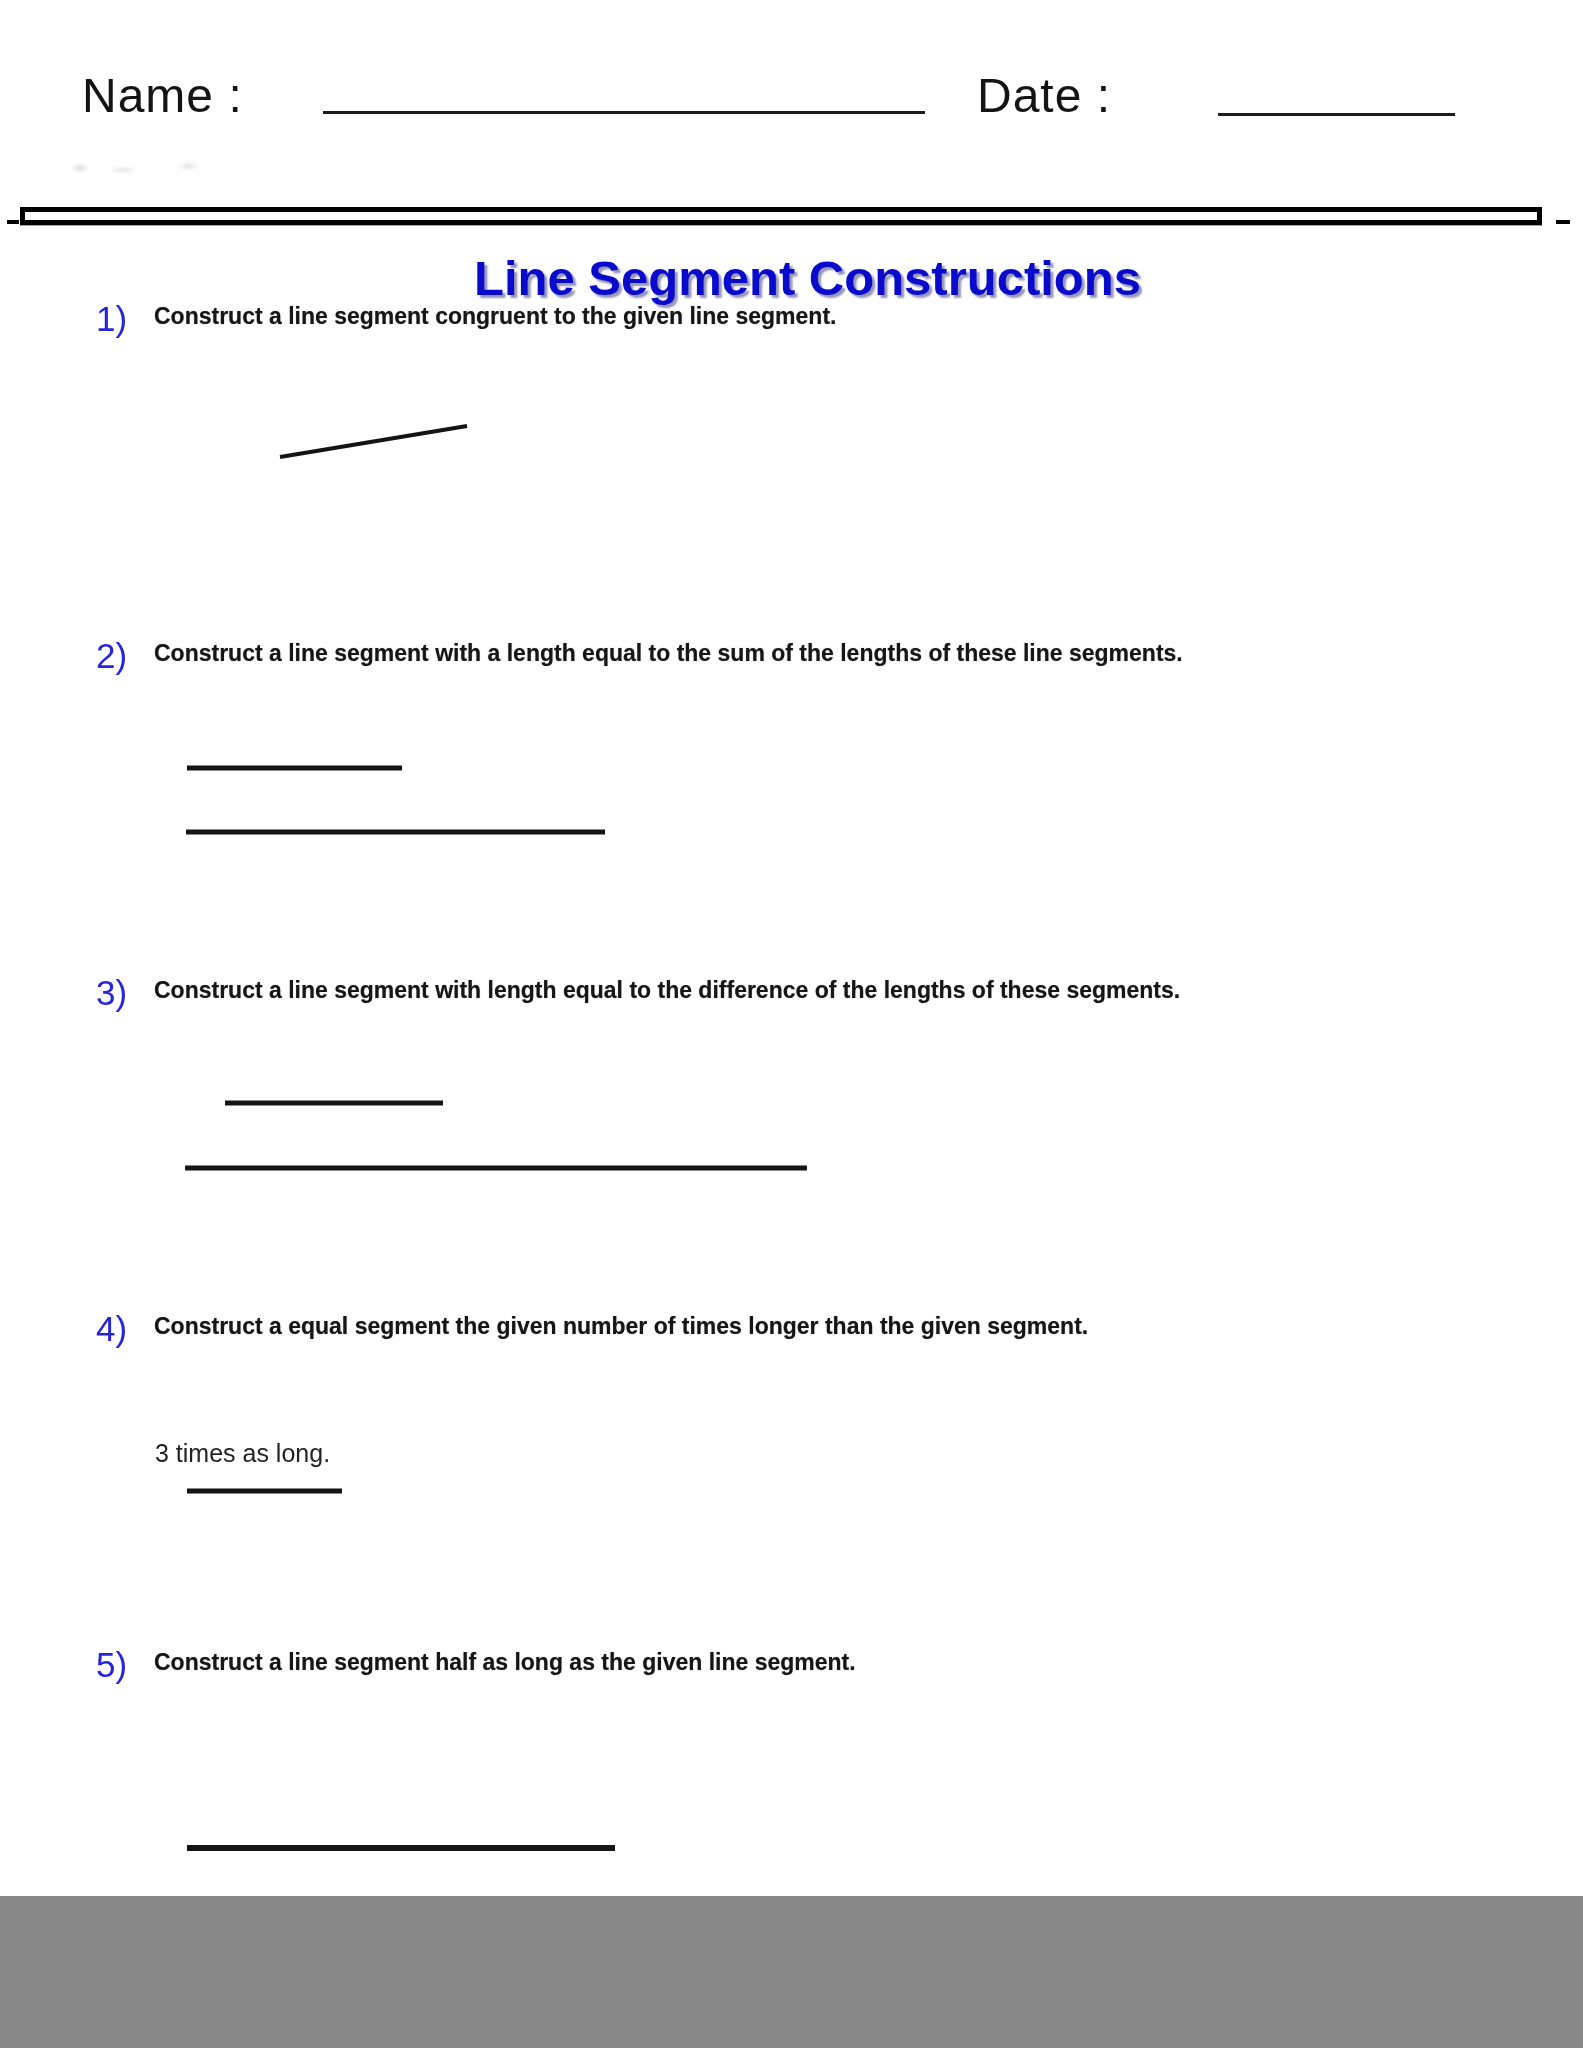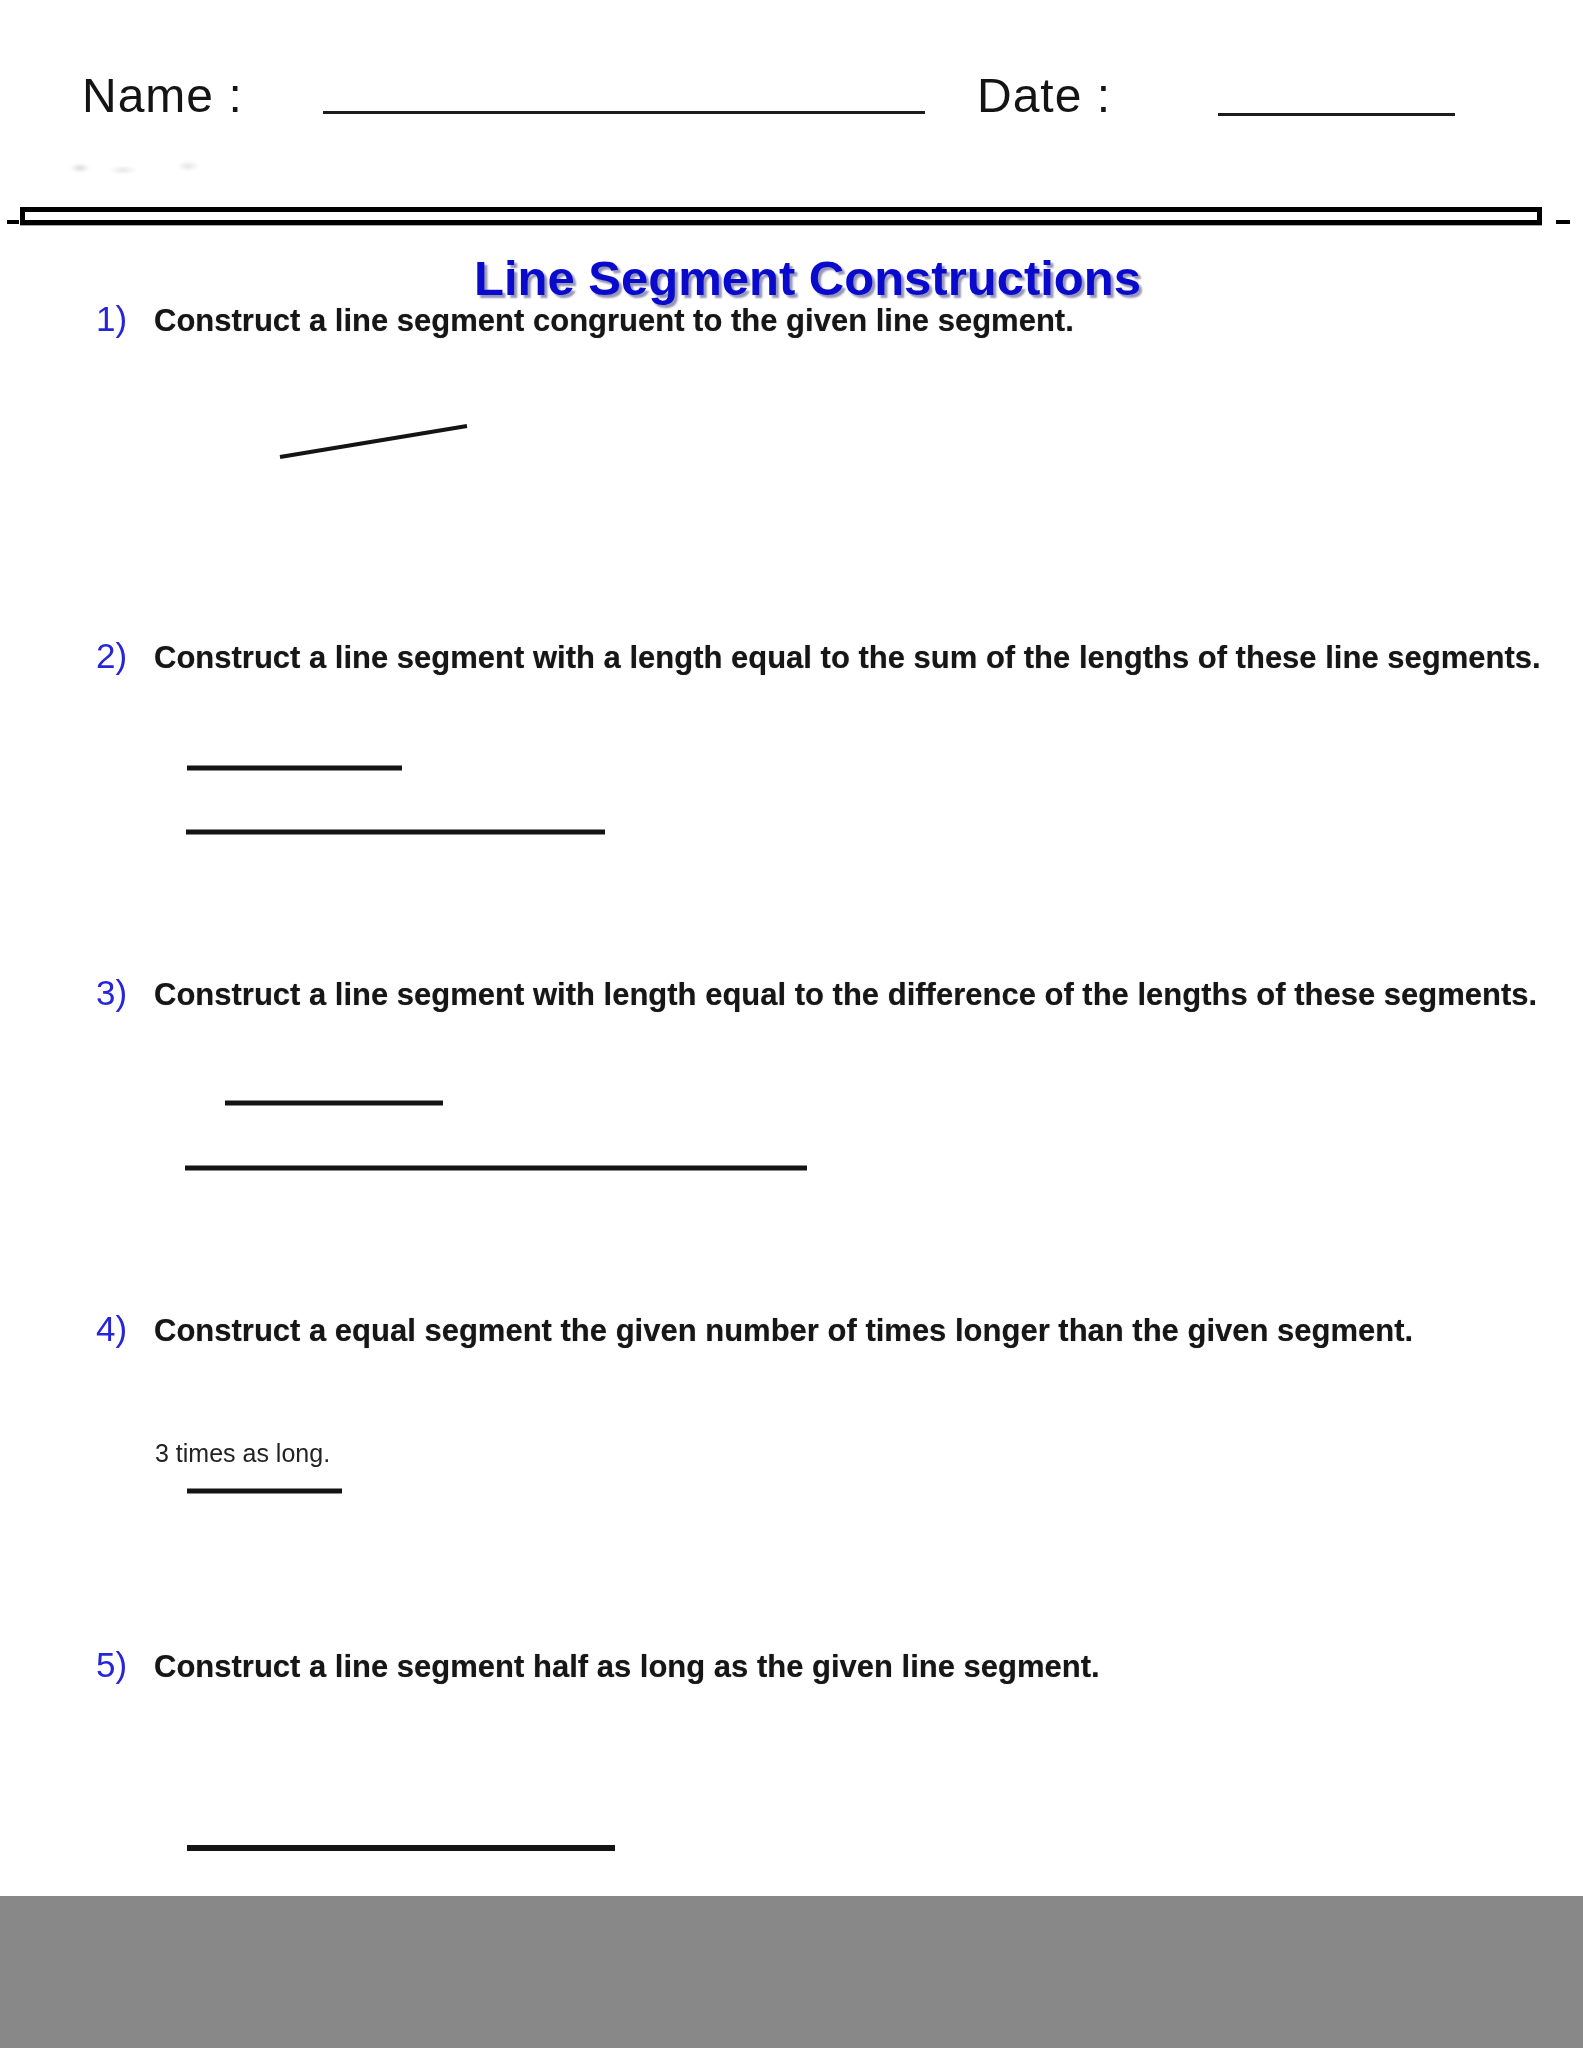--- a/index.html
+++ b/index.html
@@ -58,21 +58,21 @@
     text-shadow:3px 3px 2px rgba(130,130,170,.85);
   }
   
   .question{position:absolute;left:0;width:1583px;white-space:nowrap;}
   .qnum{
     position:absolute;left:96px;top:0;
     font-size:35px;font-weight:400;
   }
   .qtext{
     position:absolute;left:154px;top:4px;
-    font-size:31px;font-weight:bold;color:#161616;
+    font-size:23px;font-weight:bold;color:#161616;
     text-shadow:0 0 1px rgba(40,40,40,.55);
     letter-spacing:0px;
   }
   .qnote{
     position:absolute;left:155px;top:1392px;
     font-size:25px;font-weight:400;color:#232323;margin-top:47px;
   }
   
   #segments-svg{position:absolute;left:0;top:0;}
 </style>

